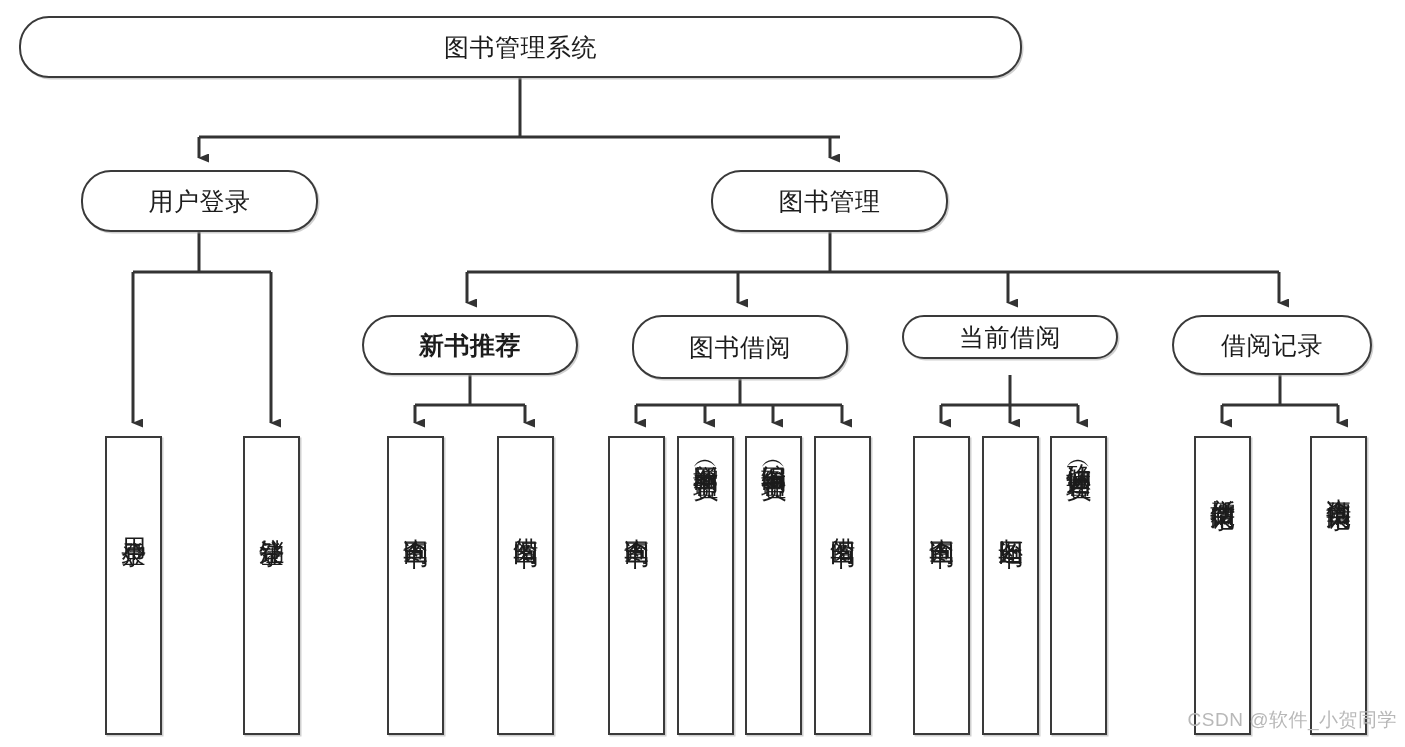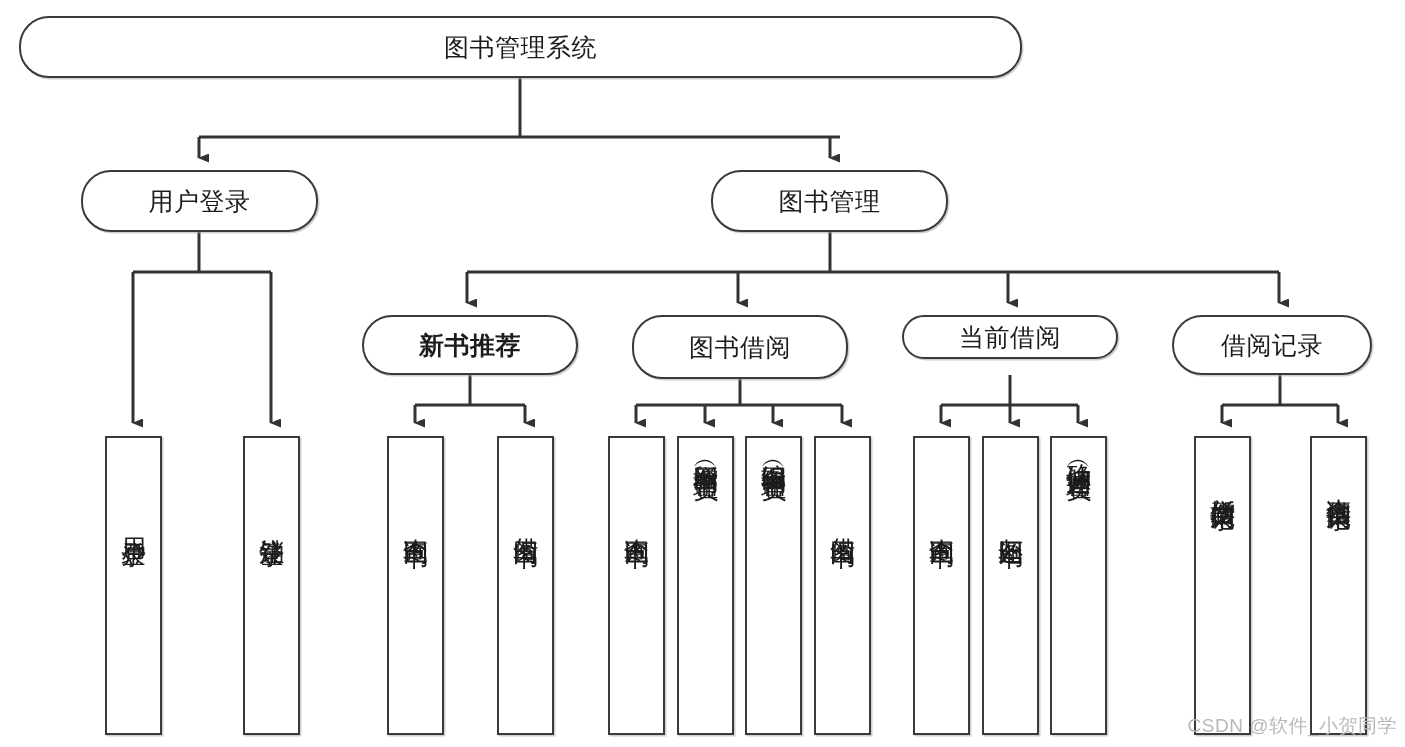--- a/index.html
+++ b/index.html
@@ -57,21 +57,21 @@
     line-height: 1.18;
     letter-spacing: 2px;
   }
   .node-v {
     align-items: flex-start;
     padding-top: 10px;
   }
   .watermark {
     position: absolute;
     right: 8px;
-    bottom: 8px;
+    bottom: 14px;
     font-size: 19px;
     color: #b8b8b8;
     white-space: nowrap;
     letter-spacing: 0.5px;
     pointer-events: none;
   }
 </style>
 </head>
 <body>
 

